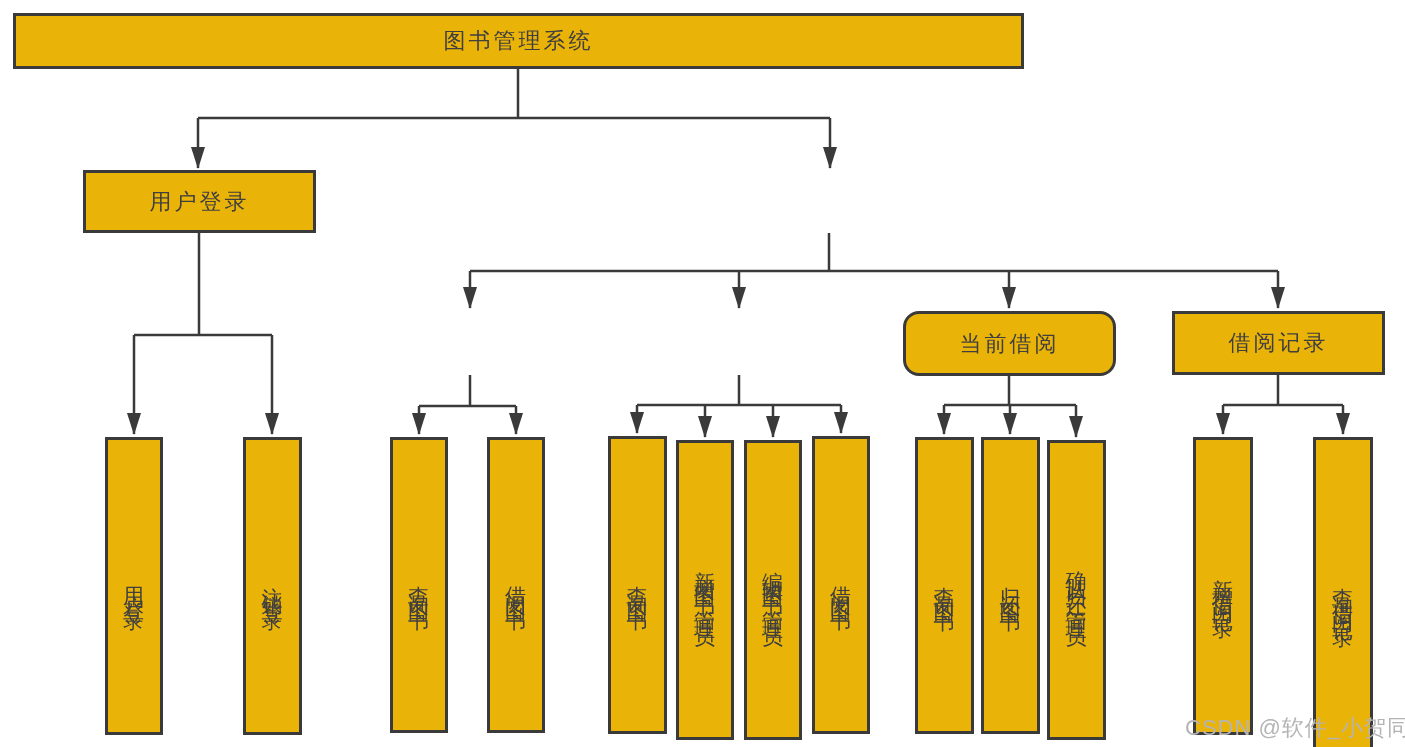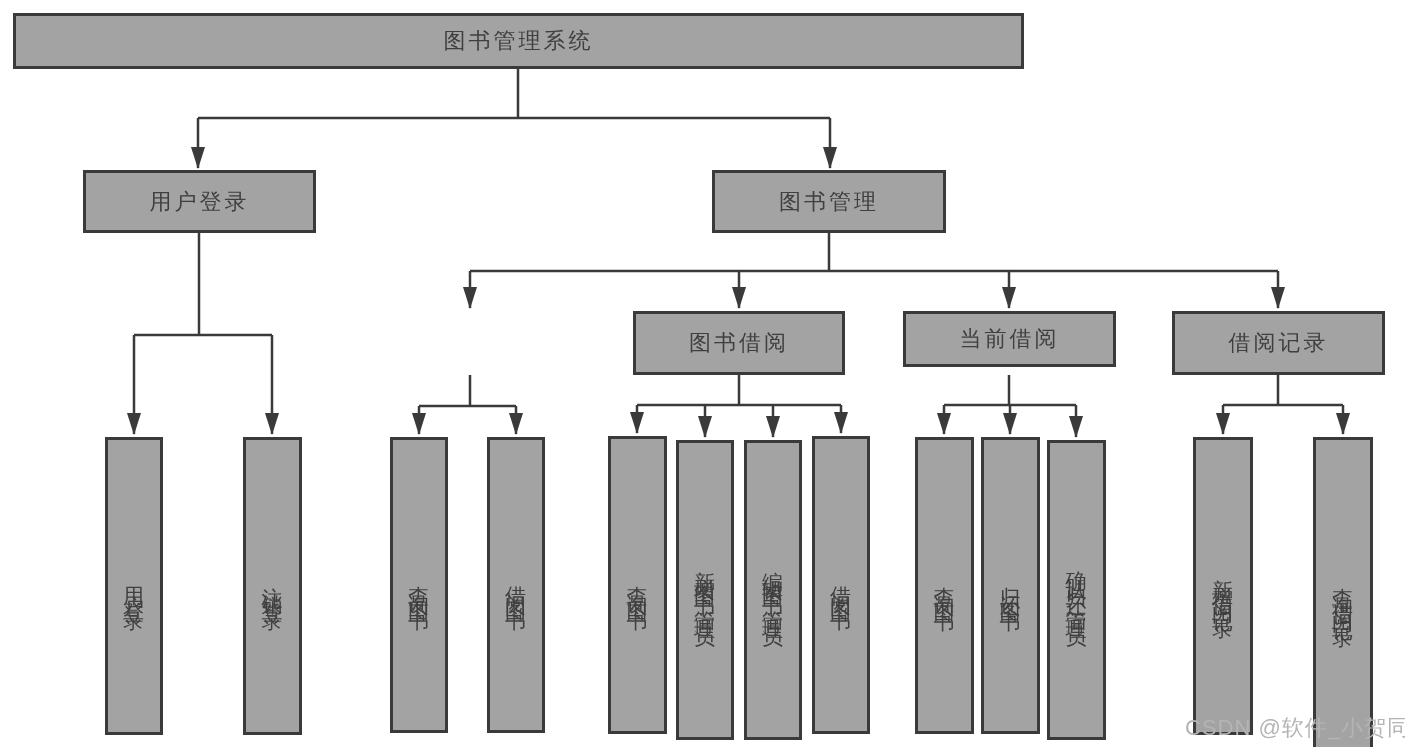--- a/index.html
+++ b/index.html
@@ -13,21 +13,21 @@
   }
   .connectors {
     position: absolute;
     left: 0; top: 0;
     width: 1405px; height: 747px;
     z-index: 1;
   }
   .node {
     position: absolute;
     box-sizing: border-box;
-    background: #a3a3a3;
+    background: #eab308;
     border: 3px solid #3a3a3a;
     display: flex;
     align-items: center;
     justify-content: center;
     color: #3f3f3f;
     z-index: 2;
   }
   .h-label {
     font-size: 22px;
     letter-spacing: 3px;
@@ -40,21 +40,21 @@
     letter-spacing: 8px;
     line-height: 1;
     white-space: nowrap;
   }
   
   .n-root      { left: 13px;   top: 13px;  width: 1011px; height: 56px; }
   .n-l2-login  { left: 83px;   top: 170px; width: 233px;  height: 63px; }
   .n-l2-mgmt   { left: 712px;  top: 170px; width: 234px;  height: 63px; }
   .n-l3-rec    { left: 362px;  top: 311px; width: 216px;  height: 64px; }
   .n-l3-borrow { left: 633px;  top: 311px; width: 212px;  height: 64px; }
-  .n-l3-cur    { left: 903px;  top: 311px; width: 213px;  height: 56px; }
+  .n-l3-cur    { left: 903px;  top: 311px; width: 213px;  height: 65px; border-radius: 16px; }
   .n-l3-recs   { left: 1172px; top: 311px; width: 213px;  height: 64px; }
   .n-login     { left: 105px;  top: 437px; width: 58px;   height: 298px; }
   .n-logout    { left: 243px;  top: 437px; width: 59px;   height: 298px; }
   .n-rec-q     { left: 390px;  top: 437px; width: 58px;   height: 296px; }
   .n-rec-b     { left: 487px;  top: 437px; width: 58px;   height: 296px; }
   .n-bb-q      { left: 608px;  top: 436px; width: 59px;   height: 298px; }
   .n-bb-add    { left: 676px;  top: 440px; width: 58px;   height: 300px; }
   .n-bb-edit   { left: 744px;  top: 440px; width: 58px;   height: 300px; }
   .n-bb-b      { left: 812px;  top: 436px; width: 58px;   height: 298px; }
   .n-cb-q      { left: 915px;  top: 437px; width: 59px;   height: 297px; }
@@ -121,27 +121,21 @@
     </g>
   </svg>
 
   <div class="node n-root">
     <span class="h-label">图书管理系统</span>
   </div>
 
   <div class="node n-l2-login">
     <span class="h-label">用户登录</span>
   </div>
-  <div class="node n-l2-mgmt">
-    <span class="h-label">图书管理</span>
-  </div>
 
-  <div class="node n-l3-borrow">
-    <span class="h-label">图书借阅</span>
-  </div>
   <div class="node n-l3-cur">
     <span class="h-label">当前借阅</span>
   </div>
   <div class="node n-l3-recs">
     <span class="h-label">借阅记录</span>
   </div>
 
   <div class="node n-login">
     <span class="v-label">用户登录</span>
   </div>

